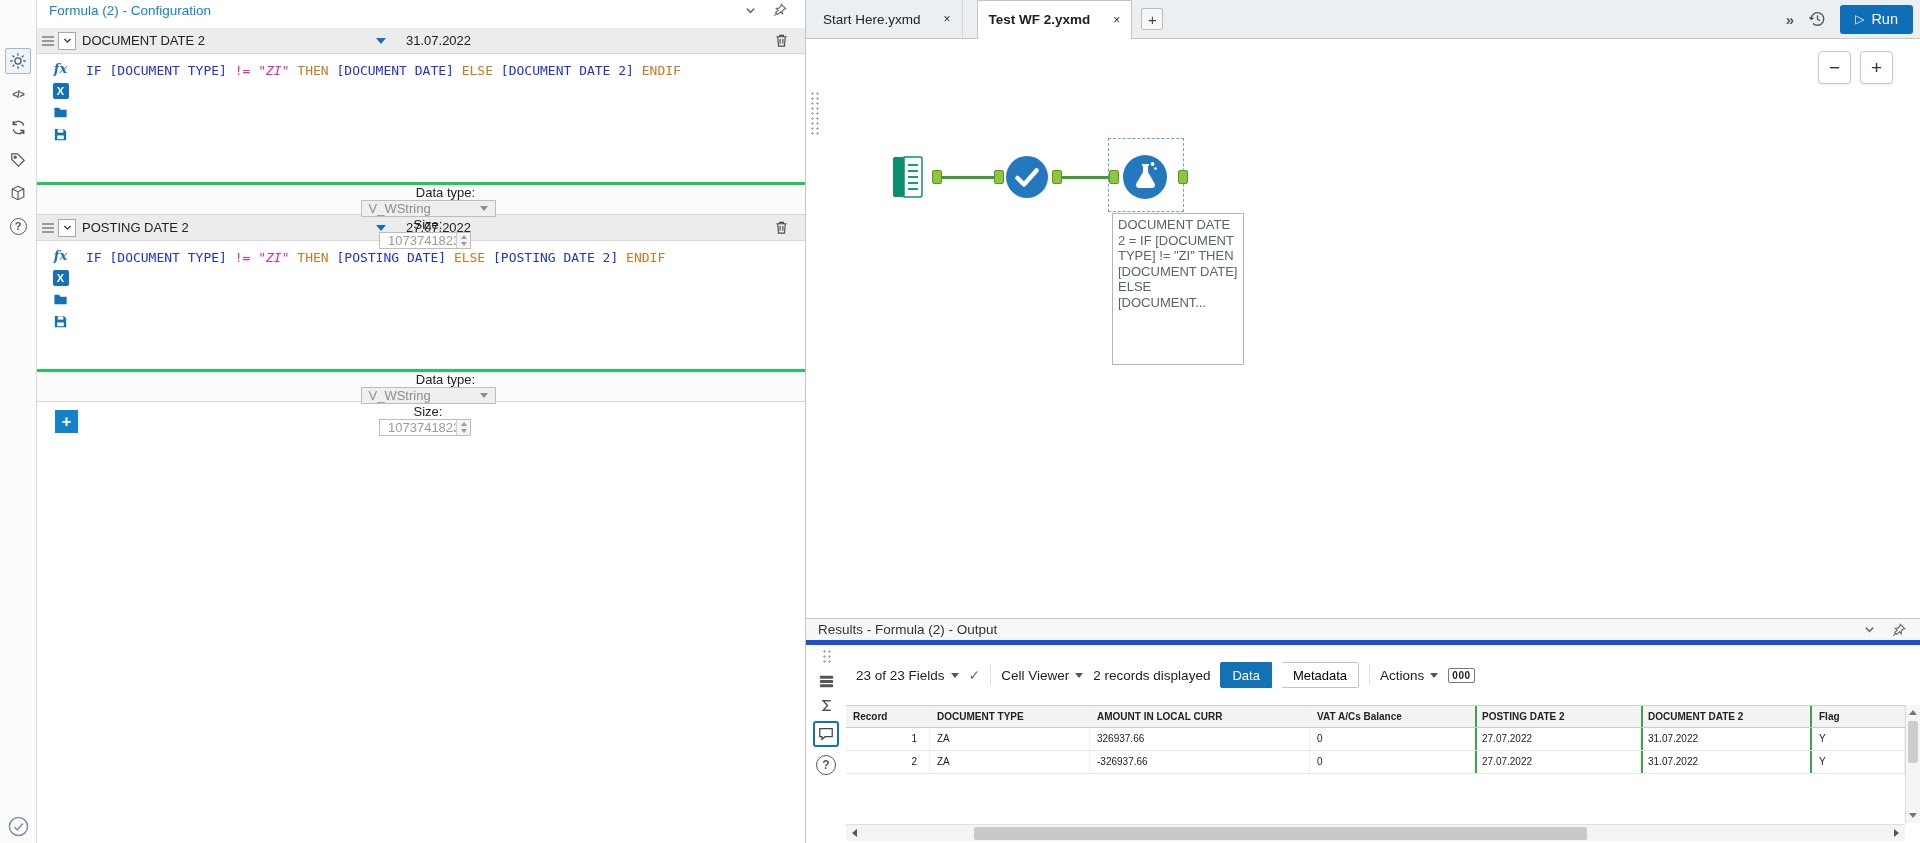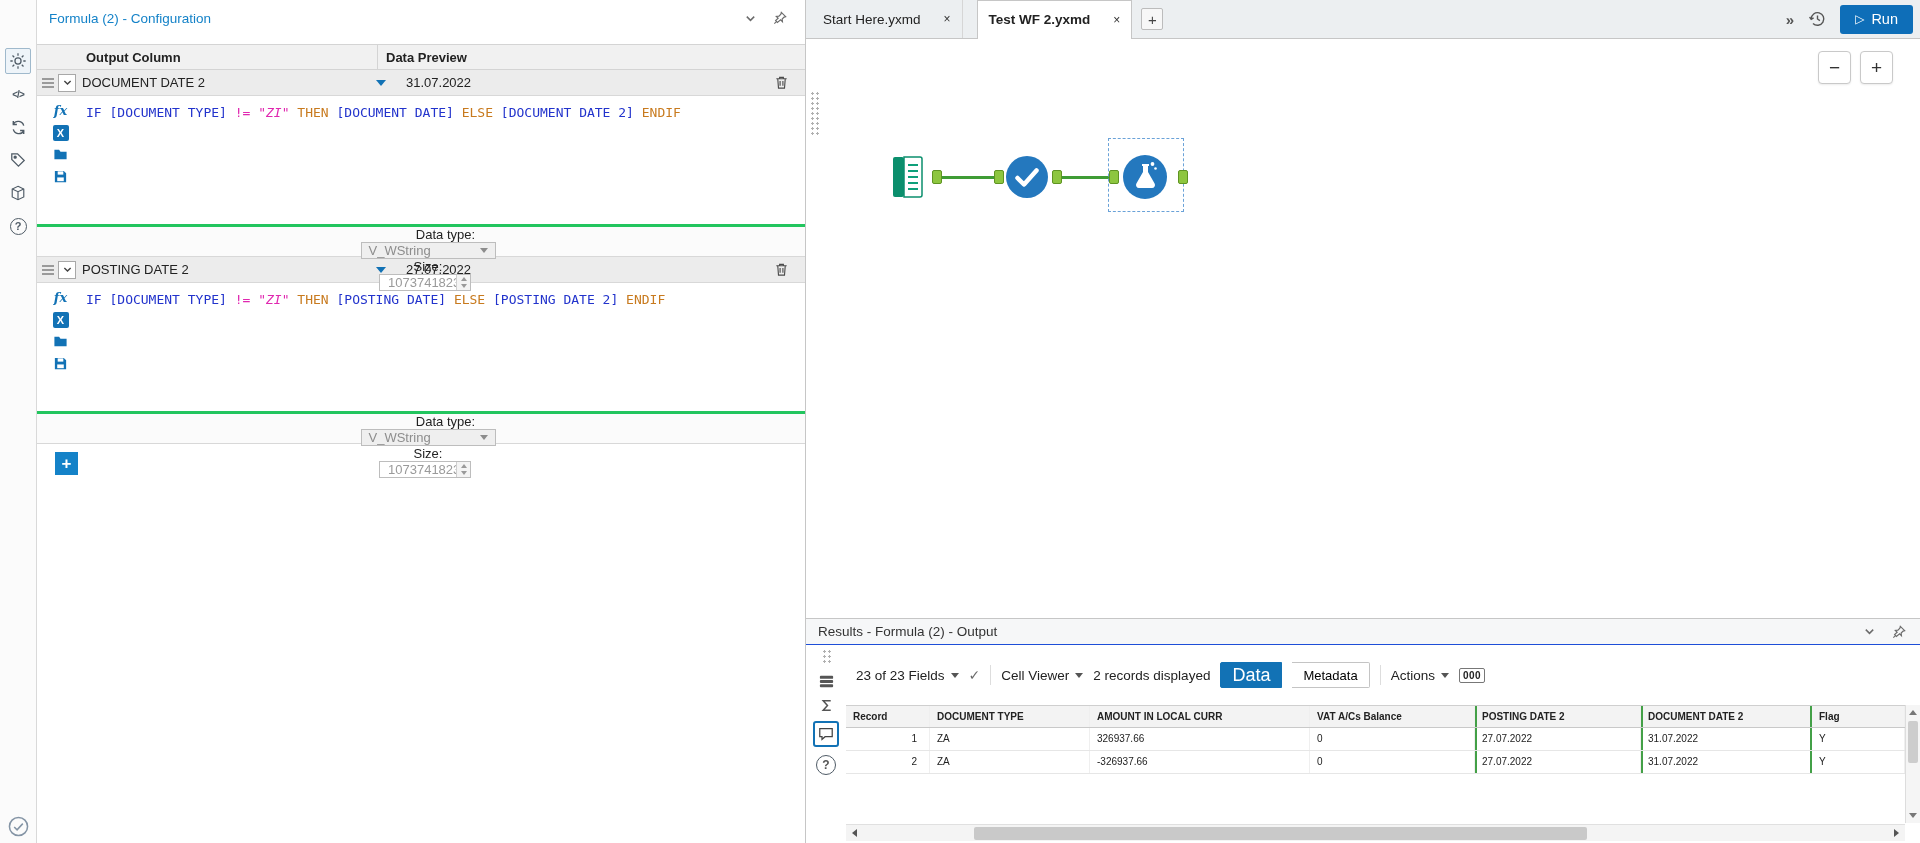--- a/index.html
+++ b/index.html
@@ -12,21 +12,21 @@
                border-right:1px solid #d9d9d9; display:flex; flex-direction:column; align-items:center; padding-top:48px; gap:7px; }
   .rail-icon { width:26px; height:26px; display:flex; align-items:center; justify-content:center; color:#4f5b66; }
   .rail-icon.sel { border:1px solid #9fb9cc; background:#eef4f9; border-radius:2px; }
   .code-glyph { font-size:10px; font-weight:bold; letter-spacing:-1px; }
   .help-circ { width:17px; height:17px; border:1.5px solid #4f5b66; border-radius:50%; font-size:11px; font-weight:bold;
                display:flex; align-items:center; justify-content:center; }
   .rail-bottom { position:absolute; bottom:6px; left:8px; color:#8494a5; }
 
   
   #config { position:absolute; left:37px; top:0; width:769px; height:843px; background:#fff; border-right:1px solid #c6c6c6; }
-  .cfg-header { height:44px; display:flex; align-items:center; padding:0 18px 8px 12px; }
+  .cfg-header { height:28px; display:flex; align-items:center; padding:0 18px 8px 12px; }
   .cfg-title { color:#1482c8; font-size:13.5px; }
   .hdr-icons { margin-left:auto; display:flex; gap:16px; color:#6b6b6b; align-items:center; }
 
   .grid-header { position:relative; height:26px; background:#f1f1f1; border-top:1px solid #d4d4d4; border-bottom:1px solid #d4d4d4;
                  font-weight:bold; font-size:13px; }
   .grid-header .gh1 { position:absolute; left:49px; top:5px; }
   .grid-header .gh2 { position:absolute; left:349px; top:5px; }
   .grid-header .gdiv { position:absolute; left:340px; top:0; bottom:0; width:1px; background:#d4d4d4; }
 
   .frow { height:26px; background:#ececec; border-bottom:1px solid #d8d8d8; display:flex; align-items:center; }
@@ -92,39 +92,39 @@
           display:flex; align-items:center; justify-content:center; box-shadow:0 1px 2px rgba(0,0,0,.08); }
   .tool { position:absolute; width:46px; height:46px; }
   .sel-box { position:absolute; left:302px; top:99px; width:76px; height:74px; border:1.5px dashed #6aa2d8; }
   .anchor { position:absolute; width:10px; height:14px; background:var(--anchor-green,#8dc63f); border:1px solid #5f9422; border-radius:2px; }
   .wire { position:absolute; height:3px; background:var(--wire-green,#3f9c35); }
   .annotation { position:absolute; left:306px; top:174px; width:132px; min-height:152px; background:#fff;
                 border:1px solid #b5b5b5; padding:3px 5px; font-size:13px; line-height:1.2; color:#5a646c; }
 
   
   #results { position:absolute; left:806px; top:618px; width:1114px; height:225px; background:#fff; border-top:1px solid #c6c6c6; }
-  .res-header { height:26px; background:#f6f7f8; border-bottom:1px solid #1d4ed8; display:flex; align-items:center;
+  .res-header { height:26px; background:#f6f7f8; border-bottom:5px solid #1d4ed8; display:flex; align-items:center;
                 padding:0 14px 0 12px; font-size:13.5px; color:#333; }
   .res-body { display:flex; height:199px; }
   .res-rail { width:40px; display:flex; flex-direction:column; align-items:center; padding-top:4px; gap:8px; color:#555; position:relative; }
   .rail-grip { width:9px; height:14px; margin-bottom:2px; }
   .res-rail .sel-ic { width:26px; height:26px; border:2px solid var(--accent-blue,#1272b5); border-radius:3px;
                       display:flex; align-items:center; justify-content:center; }
   .res-main { flex:1; position:relative; min-width:0; }
   .res-toolbar { height:60px; display:flex; align-items:center; gap:10px; padding:0 10px; font-size:13.5px; color:#222; }
   .t-item { display:flex; align-items:center; gap:6px; }
   .caret { width:0; height:0; border-left:4px solid transparent; border-right:4px solid transparent; border-top:5px solid #555; }
   .t-check { color:#6b6b6b; font-size:14px; }
   .t-sep { width:1px; height:20px; background:#ddd; }
   .searchbox { margin-left:auto; width:290px; height:26px; border:1px solid #c4c4c4; border-radius:13px; display:flex;
                align-items:center; padding:0 10px; gap:6px; color:#999; background:#fff; }
   .searchbox input { border:none; outline:none; flex:1; font-size:13px; font-family:"Liberation Sans", sans-serif; color:#333; background:transparent; }
   .searchbox input::placeholder { color:#999; }
   .seg-data { height:26px; padding:0 11px; background:var(--accent-blue,#1272b5); border:1px solid var(--accent-blue,#1272b5);
-              color:#fff; font-size:18px; border-radius:2px 0 0 2px; }
+              color:#fff; font-size:13px; border-radius:2px 0 0 2px; }
   .seg-meta { height:26px; padding:0 11px; background:#fff; border:1px solid #c4c4c4; border-left:none; color:#000000;
               font-size:13px; border-radius:0 2px 2px 0; }
   .badge000 { font-size:10px; font-weight:bold; border:1px solid #777; border-radius:2px; padding:1px 3px; color:#222; letter-spacing:.5px; }
 
   .rtable { position:absolute; top:60px; left:0; right:15px; bottom:21px; overflow:hidden; border-top:1px solid #cfcfcf; }
   .rhdr { display:flex; height:22px; background:#f3f3f3; border-bottom:1px solid #c9c9c9; }
   .rrow { display:flex; height:23px; border-bottom:1px solid #e6e6e6; background:#fff; }
   .rcell { flex:none; padding:0 7px; line-height:22px; font-size:10px; border-right:1px solid #efefef;
            overflow:hidden; white-space:nowrap; }
   .rhdr .rcell { font-weight:bold; line-height:21px; }
@@ -206,25 +206,20 @@
         </span>
         <span>
           <svg viewBox="0 0 16 16" width="14" height="14" fill="none" stroke="currentColor" stroke-width="1.3">
             <path d="M9.5 1.5l5 5-1.8.5-2.2 2.2.3 3-2.1-2.1L5 13l-2-2 2.9-2.7L3.8 6.2l3-.3 2.2-2.2z"></path>
             <path d="M4.5 11.5L1.5 14.5"></path>
           </svg>
         </span>
       </span>
     </div>
 
-    <div class="grid-header">
-      <span class="gh1">Output Column</span>
-      <span class="gdiv"></span>
-      <span class="gh2">Data Preview</span>
-    </div>
 
     <div class="fblock">
       <div class="frow">
         <span class="grip"></span>
         <button class="chev-btn">
           <svg viewBox="0 0 14 14" width="11" height="11" fill="none" stroke="currentColor" stroke-width="1.8">
               <path d="M3 5l4 4 4-4"></path>
             </svg>
         </button>
         <div class="combo">
@@ -398,20 +393,21 @@
     <div class="tool" style="left:316px; top:115px;">
       <svg viewBox="0 0 46 46" width="46" height="46">
         <circle cx="23" cy="23" r="22" fill="#2478be"></circle>
         <path d="M20 10h7v2h-1v6l6.6 11.5a3 3 0 0 1-2.6 4.5H17a3 3 0 0 1-2.6-4.5L21 18v-6h-1z" fill="#fff"></path>
         <circle cx="30.5" cy="10" r="1.9" fill="#fff"></circle>
           <circle cx="33.5" cy="14.5" r="1.3" fill="#fff"></circle>
       </svg>
     </div>
     <span class="anchor" style="left:372px; top:131px;"></span>
 
+    <div class="annotation">DOCUMENT DATE 2 = IF [DOCUMENT TYPE] != "ZI" THEN [DOCUMENT DATE] ELSE [DOCUMENT...</div>
   </div>
 
   <div id="results">
     <div class="res-header">
       <span>Results - Formula (2) - Output</span>
       <span class="hdr-icons">
         <span>
           <svg viewBox="0 0 14 14" width="13" height="13" fill="none" stroke="currentColor" stroke-width="1.6">
               <path d="M3 5l4 4 4-4"></path>
             </svg>

